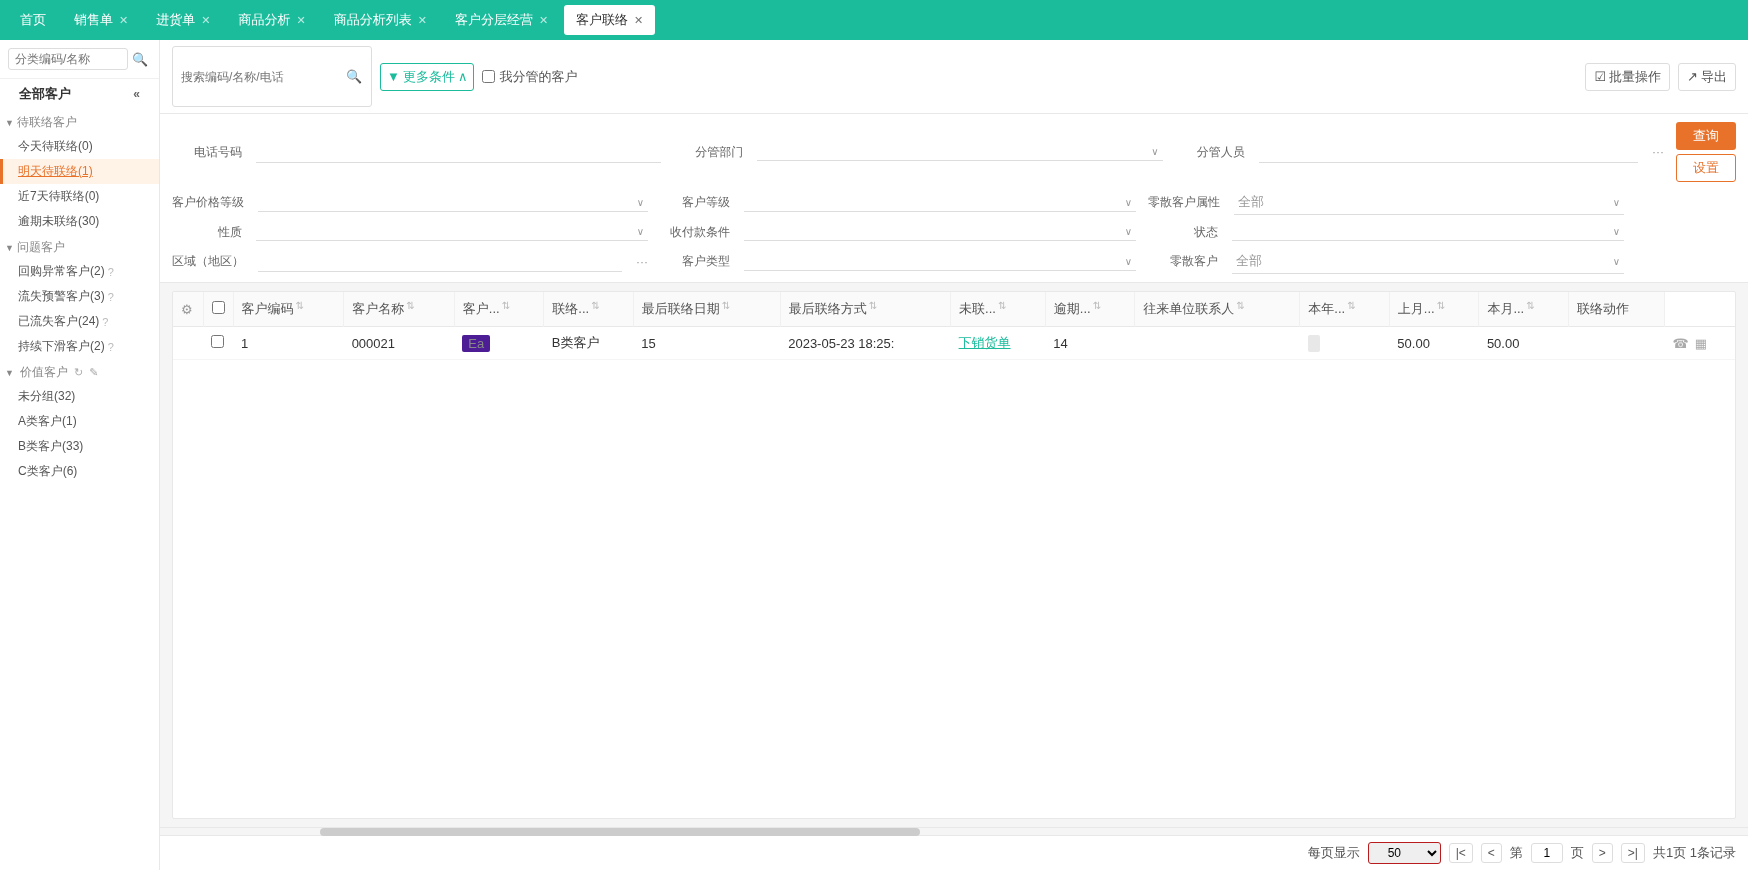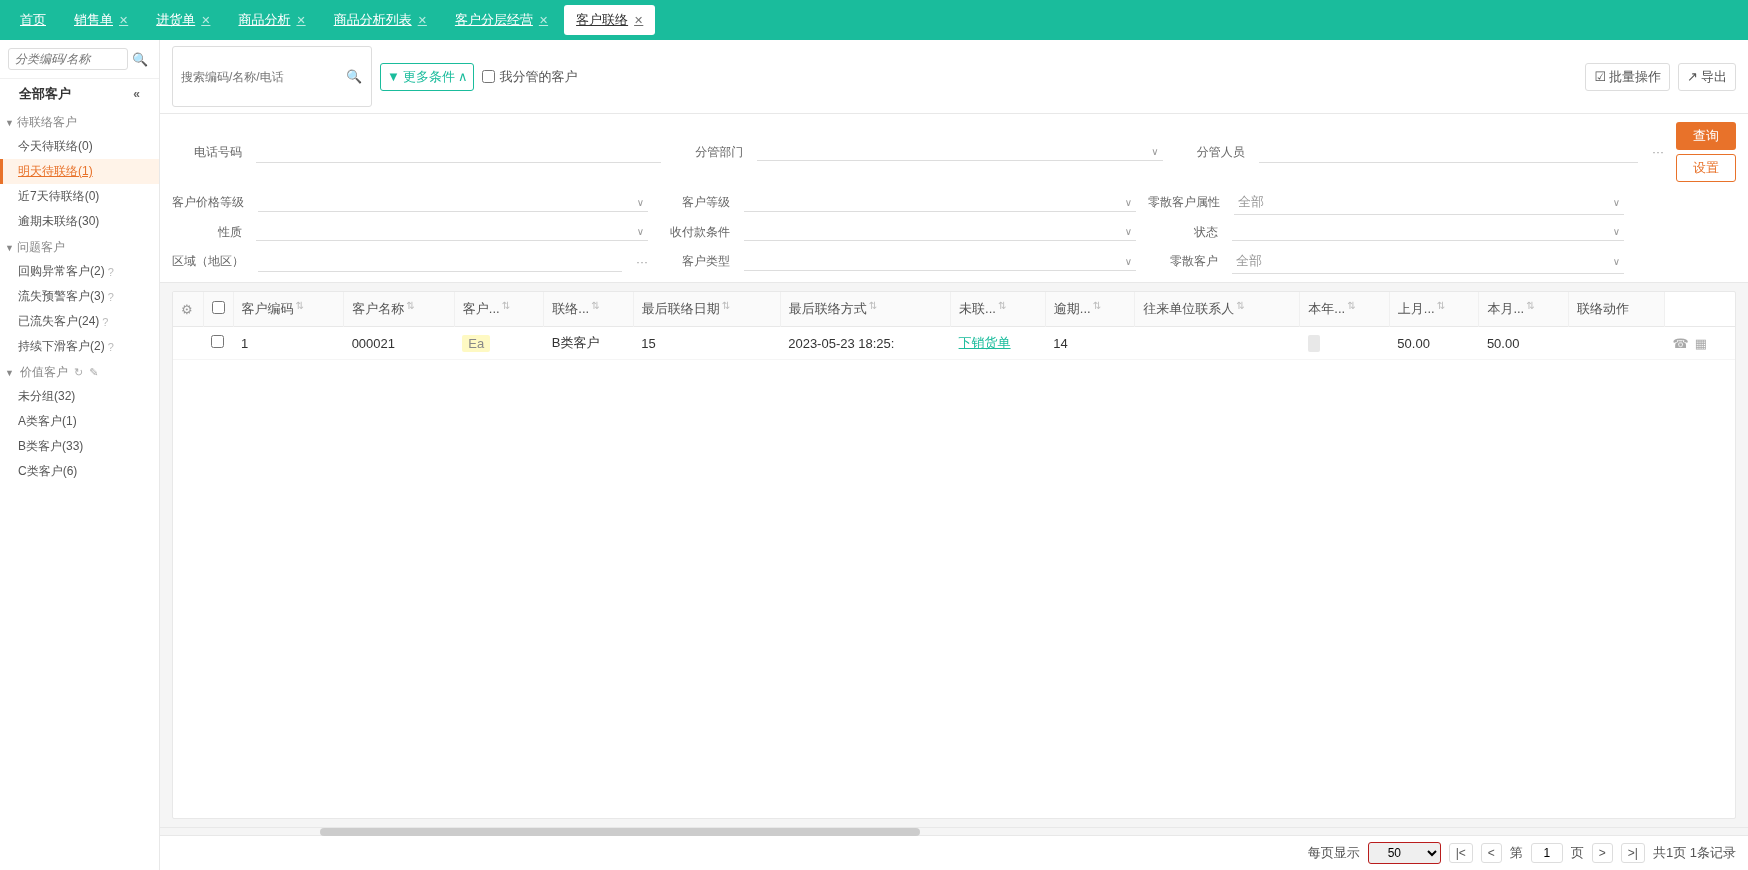--- a/index.html
+++ b/index.html
@@ -17,21 +17,20 @@
     .nav-item {
       color: #fff;
       padding: 6px 12px;
       cursor: pointer;
       border-radius: 3px;
       white-space: nowrap;
       font-size: 13px;
       display: flex;
       align-items: center;
       gap: 4px;
-      text-decoration: underline;
     }
     .nav-item.active { background: #fff; color: #333; }
     .nav-item .close-x { font-size: 11px; opacity: 0.7; margin-left: 2px; }
 
     
     .main-layout {
       display: flex;
       height: calc(870px - 40px);
     }
 
@@ -49,21 +48,20 @@
       align-items: center;
       gap: 4px;
       border-bottom: 1px solid #f0f0f0;
     }
     .sidebar-search input {
       border: 1px solid #ddd;
       border-radius: 3px;
       padding: 3px 6px;
       width: 120px;
       font-size: 12px;
-      font-style: italic;
     }
     .sidebar-section-header {
       display: flex;
       align-items: center;
       justify-content: space-between;
       padding: 6px 19px;
       font-weight: bold;
       font-size: 13px;
       color: #333;
       cursor: pointer;
@@ -613,21 +611,21 @@
                 </div>
             </th>
           </tr>
         </thead>
         <tbody id="table-body">
         <tr>
     <td></td>
     <td><input type="checkbox" style=""></td>
     <td>1</td>
     <td>000021</td>
-    <td><span style="background:#fef9c3;padding:1px 6px;border-radius:2px;color:#888;">Ea</span></td>
+    <td><span style="background:#4c1d95;padding:1px 6px;border-radius:2px;color:#888;">Ea</span></td>
     <td>B类客户</td>
     <td>15</td>
     <td>2023-05-23 18:25:</td>
     <td><span class="link-text">下销货单</span></td>
     <td>14</td>
     <td></td>
     <td><span style="background:#e8e8e8;padding:1px 6px;border-radius:2px;color:#888;"></span></td>
     <td>50.00</td>
     <td>50.00</td>
     <td></td>

